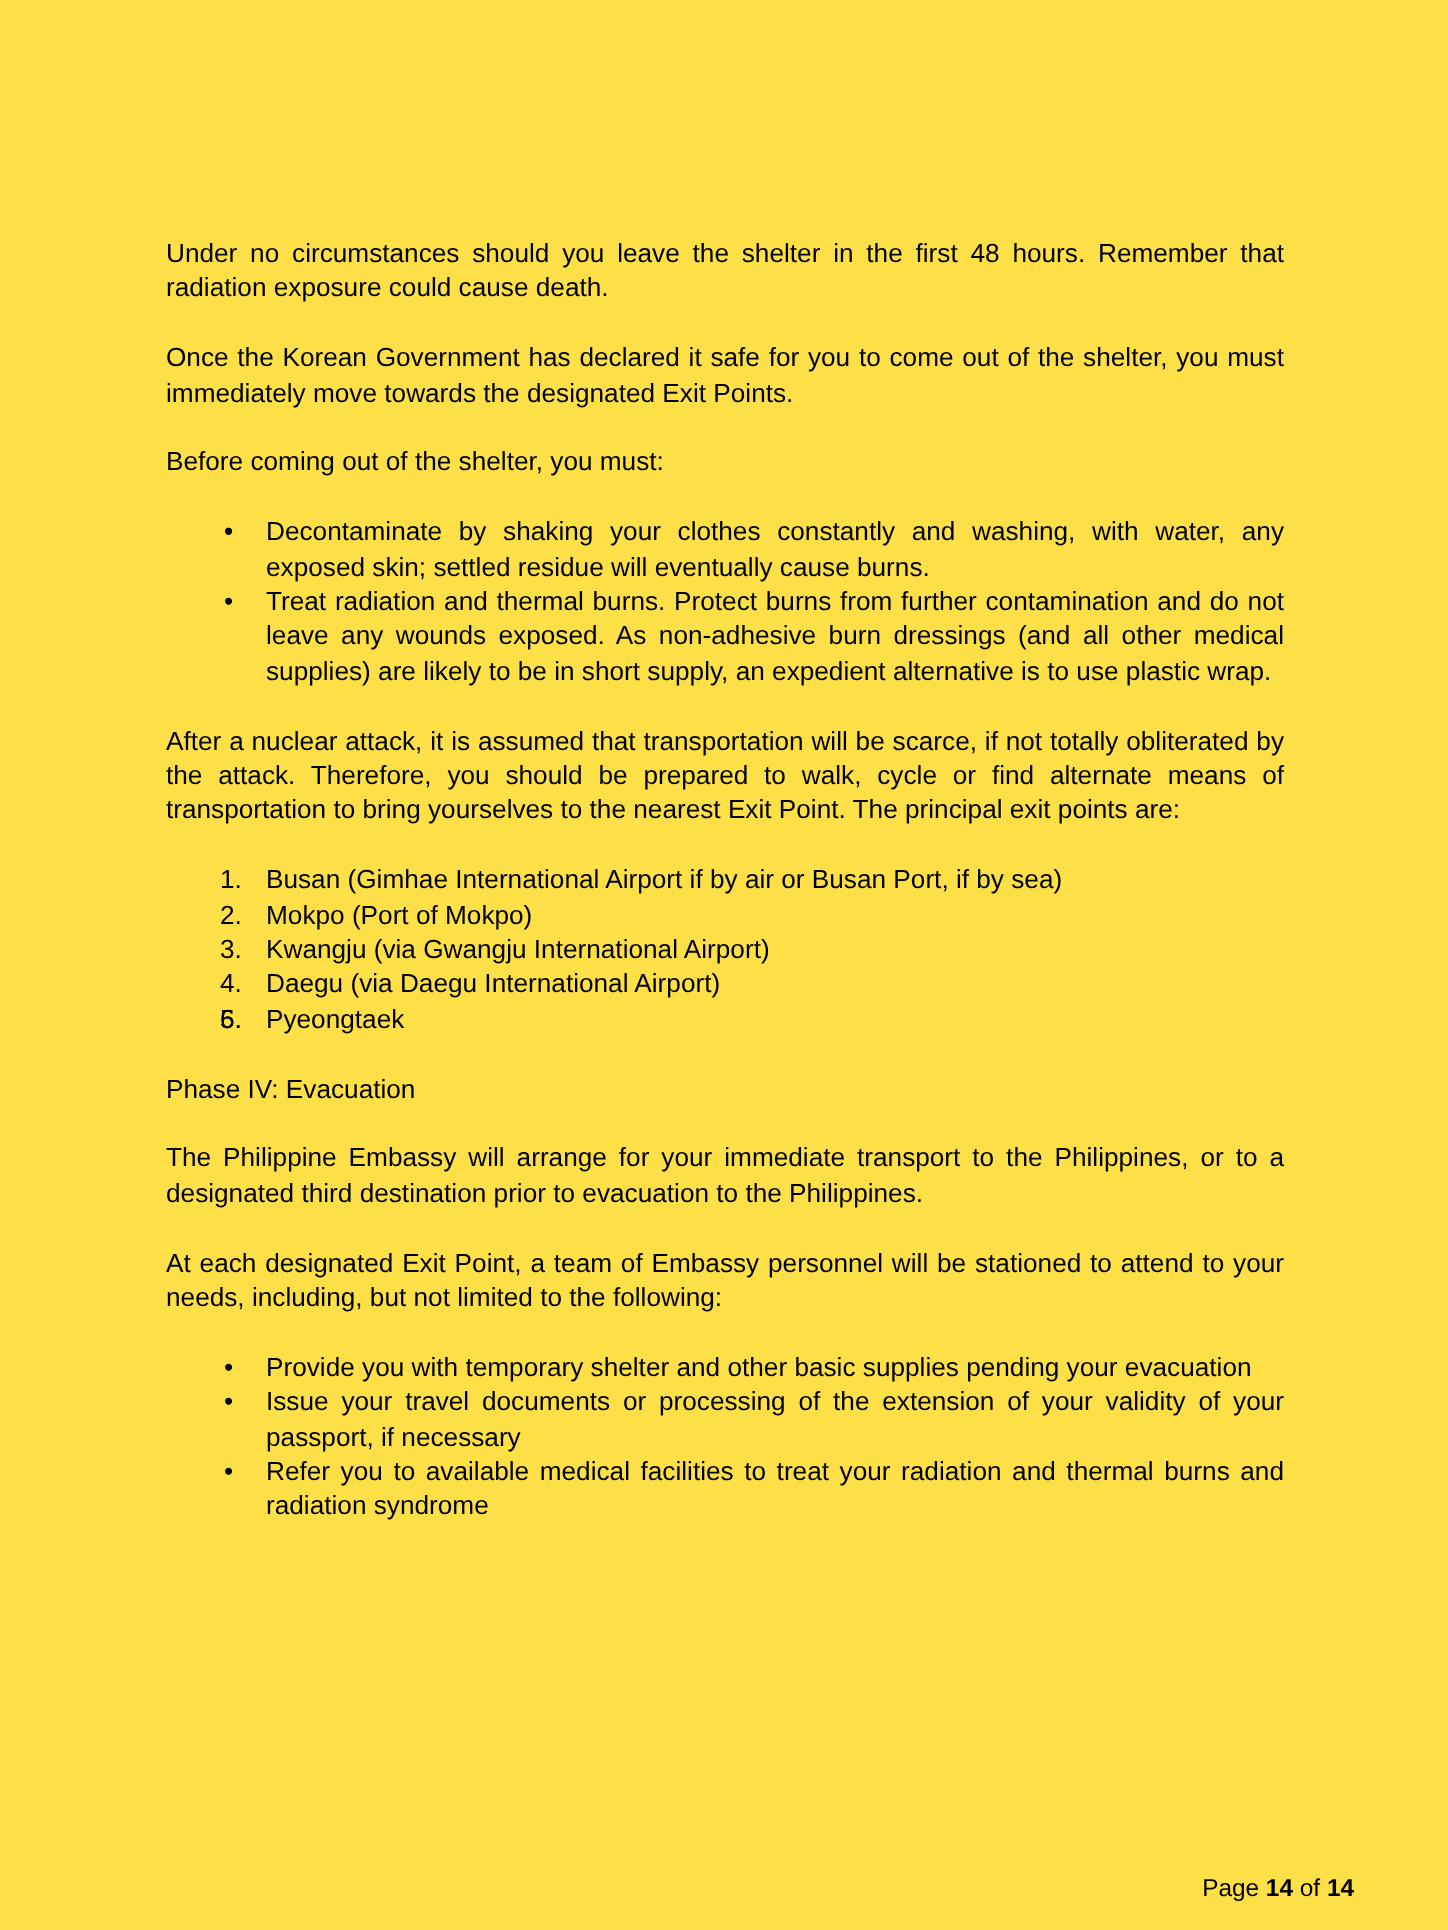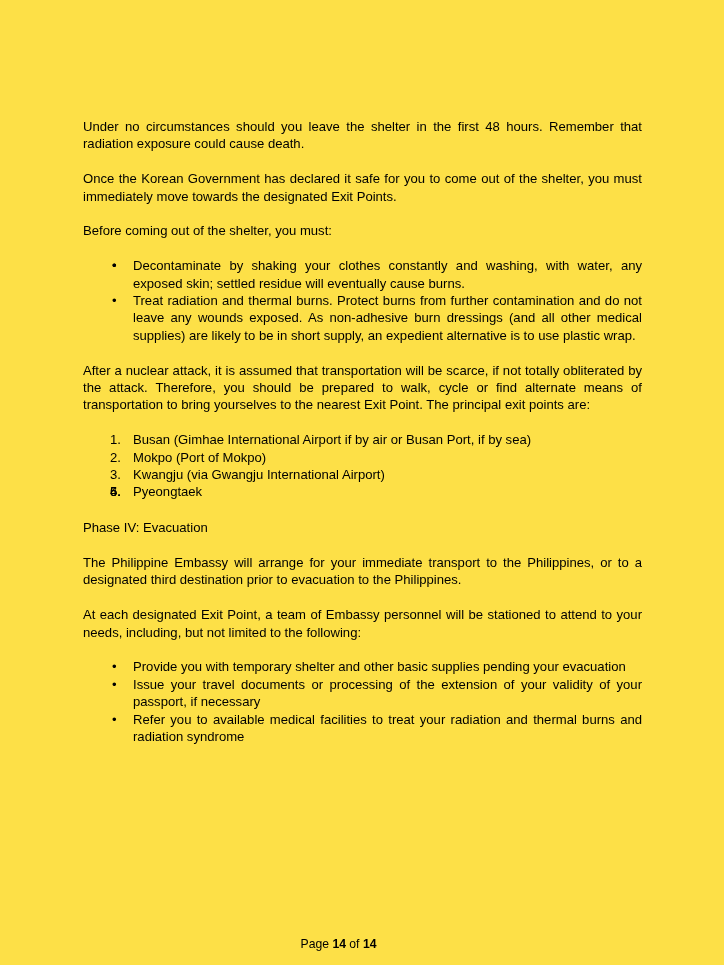--- a/index.html
+++ b/index.html
@@ -103,21 +103,21 @@
     text-underline-offset: 2px;
     display: inline-block;
   }
   .heading-wrap { line-height: 17.4px; }
 
   .footer {
     position: absolute;
     left: 0;
     top: 937px;
     width: 677px;
-    text-align: center;
+    text-align: right;
     font-size: 12.2px;
     line-height: 15px;
     color: #000000;
   }
   .footer .pg-num { font-weight: bold; }
 </style>
 </head>
 <body>
 
 <div class="page">
@@ -164,20 +164,21 @@
       <li>
         <span class="num-marker">2.</span>
         <span>Mokpo (Port of Mokpo)</span>
       </li>
       <li>
         <span class="num-marker">3.</span>
         <span>Kwangju (via Gwangju International Airport)</span>
       </li>
       <li>
         <span class="num-marker">4.</span>
+        <span>Daegu (via Daegu International Airport)</span>
       </li>
       <li>
         <span class="num-marker">5.</span>
       </li>
       <li>
         <span class="num-marker">6.</span>
         <span>Pyeongtaek</span>
       </li>
     </ol>
 

